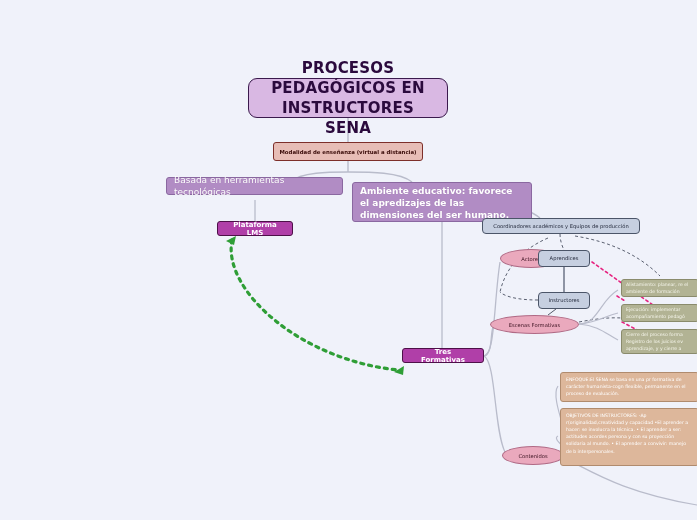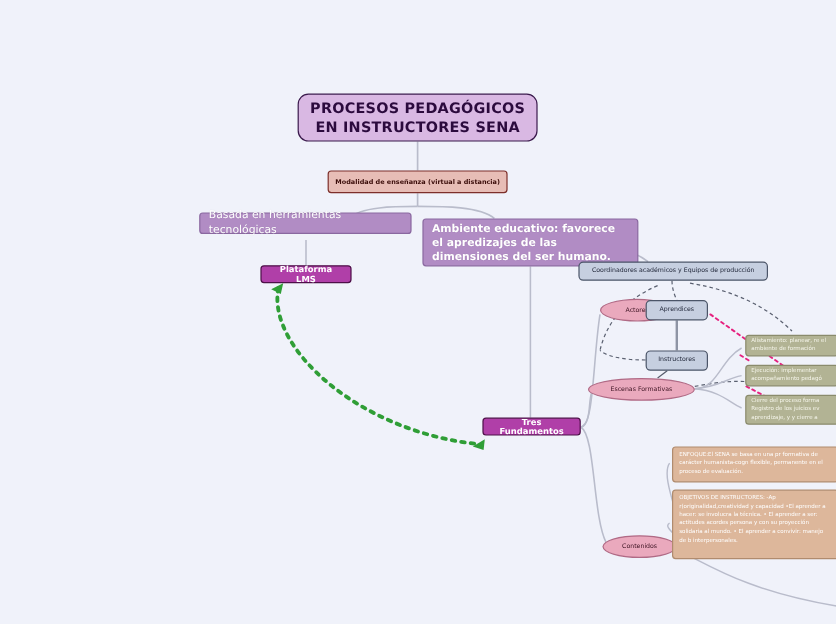--- a/index.html
+++ b/index.html
@@ -27,21 +27,21 @@
 
   
   .root {
     left: 248px; top: 78px;
     width: 200px; height: 40px;
     background: #d9b8e3;
     border: 1px solid #3b1a4d;
     border-radius: 9px;
     color: #2b0a3d;
     font-weight: bold;
-    font-size: 12px;
+    font-size: 15px;
     letter-spacing: .2px;
     display: flex;
     align-items: center;
     justify-content: center;
     text-align: center;
     line-height: 1.35;
     padding: 0 8px;
   }
 
   
@@ -247,21 +247,21 @@
 <div class="node root">PROCESOS PEDAGÓGICOS EN INSTRUCTORES SENA</div>
 
 <div class="node modalidad">Modalidad de enseñanza (virtual a distancia)</div>
 
 <div class="node lilac-bar herramientas">Basada en herramientas tecnológicas</div>
 
 <div class="node lilac-bar ambiente">Ambiente educativo: favorece el apredizajes de las dimensiones del ser humano.</div>
 
 <div class="node magenta plataforma">Plataforma LMS</div>
 
-<div class="node magenta fundamentos">Tres Fundamentos</div>
+<div class="node magenta fundamentos">Tres Formativas</div>
 
 <div class="node bluebox coordinadores">Coordinadores académicos y Equipos de producción</div>
 
 <div class="node ellipse actores">Actores</div>
 
 <div class="node bluebox aprendices">Aprendices</div>
 
 <div class="node bluebox instructores">Instructores</div>
 
 <div class="node ellipse escenas">Escenas Formativas</div>

